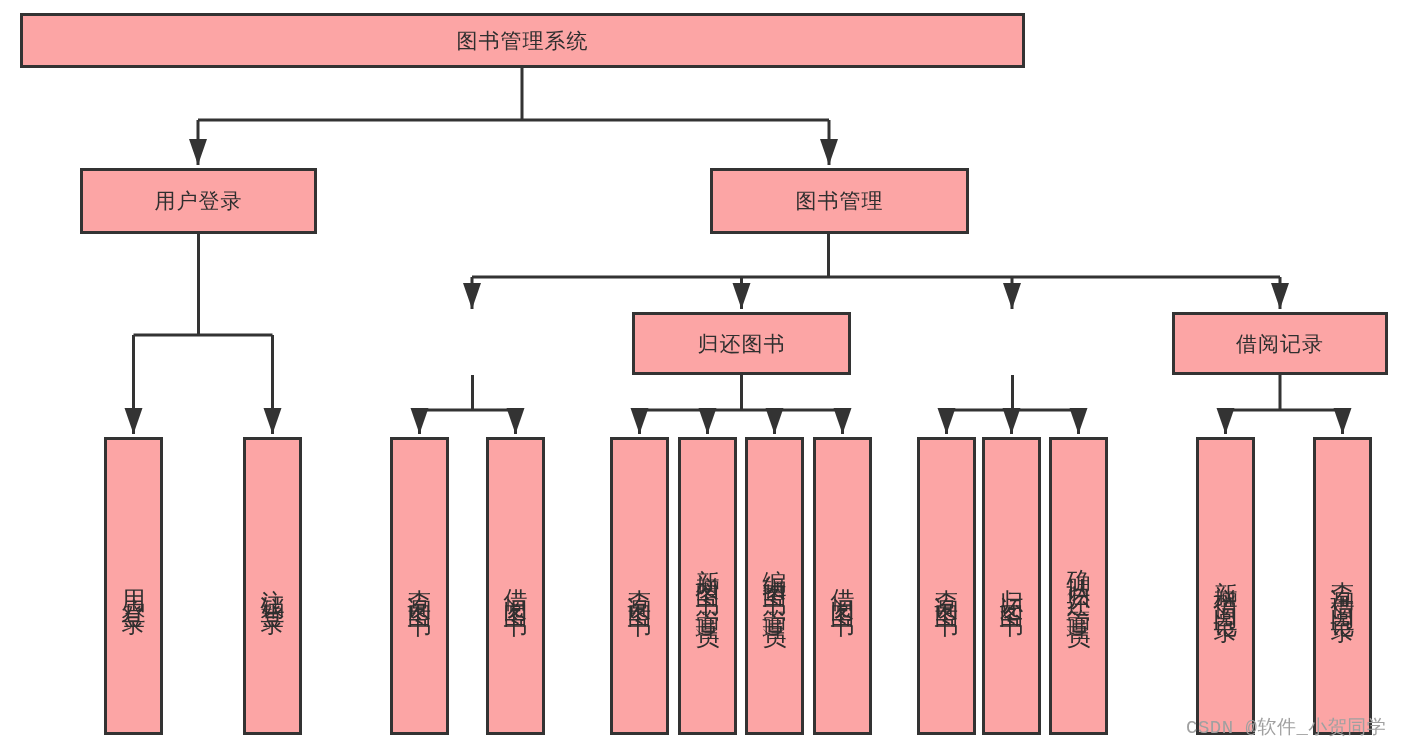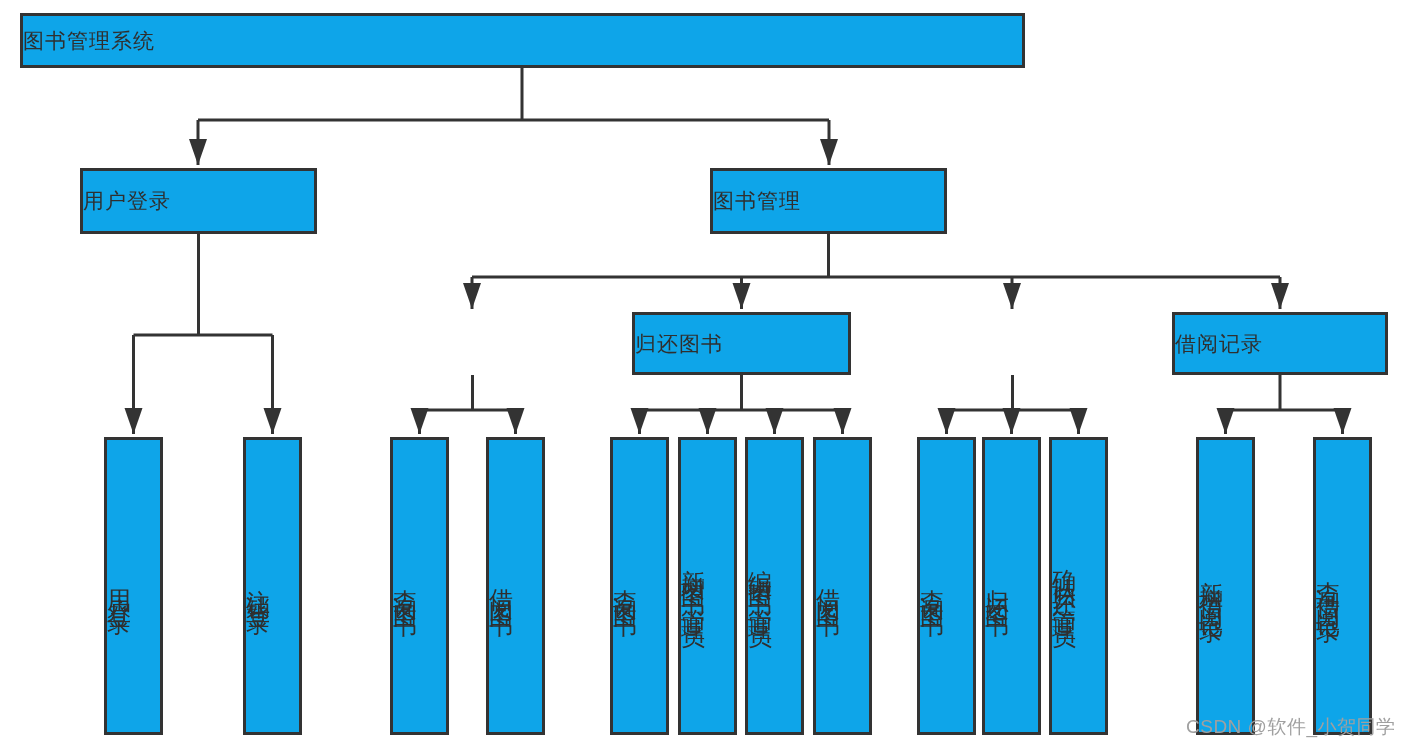--- a/index.html
+++ b/index.html
@@ -5,35 +5,35 @@
   html, body { margin:0; padding:0; }
   body {
     width:1405px; height:747px; position:relative; overflow:hidden;
     background:#ffffff;
     font-family:"Liberation Sans","DejaVu Sans",sans-serif;
   }
   #stage { position:absolute; left:0; top:0; width:1405px; height:747px; }
   svg.connectors { position:absolute; left:0; top:0; }
   .node {
     position:absolute; box-sizing:border-box;
-    border:3px solid #333333; background:#0ea5e9;
-    display:flex; align-items:center; justify-content:flex-start;
+    border:3px solid #333333; background:#fca5a5;
+    display:flex; align-items:center; justify-content:center;
     color:#2f2f2f;
   }
   .node.h { font-size:21px; letter-spacing:1px; }
   .node.h span { white-space:nowrap; }
   .node.v { font-size:24px; }
   .vt {
     writing-mode:vertical-rl; text-orientation:mixed;
     letter-spacing:8px; line-height:1; white-space:nowrap;
   }
   .watermark {
     position:absolute; left:1186px; top:714px; width:210px;
     font-size:19px; color:#a0a0a0; letter-spacing:0.5px;
-    white-space:nowrap; z-index:5;
+    white-space:nowrap; z-index:5;font-family:Liberation Mono, monospace;
   }
 </style>
 </head>
 <body>
 
 <div id="stage">
 
   <svg class="connectors" width="1405" height="747" viewBox="0 0 1405 747">
     <defs>
       <marker id="arrow" markerWidth="27" markerHeight="19" refX="26" refY="9" orient="auto" markerUnits="userSpaceOnUse">
@@ -89,21 +89,21 @@
     </g>
   </svg>
 
   <div class="node h" style="left:20px;top:13px;width:1005px;height:55px">
     <span>图书管理系统</span>
   </div>
 
   <div class="node h" style="left:80px;top:168px;width:237px;height:66px">
     <span>用户登录</span>
   </div>
-  <div class="node h" style="left:710px;top:168px;width:237px;height:66px">
+  <div class="node h" style="left:710px;top:168px;width:259px;height:66px">
     <span>图书管理</span>
   </div>
 
   <div class="node h" style="left:632px;top:312px;width:219px;height:63px">
     <span>归还图书</span>
   </div>
   <div class="node h" style="left:1172px;top:312px;width:216px;height:63px">
     <span>借阅记录</span>
   </div>
 

